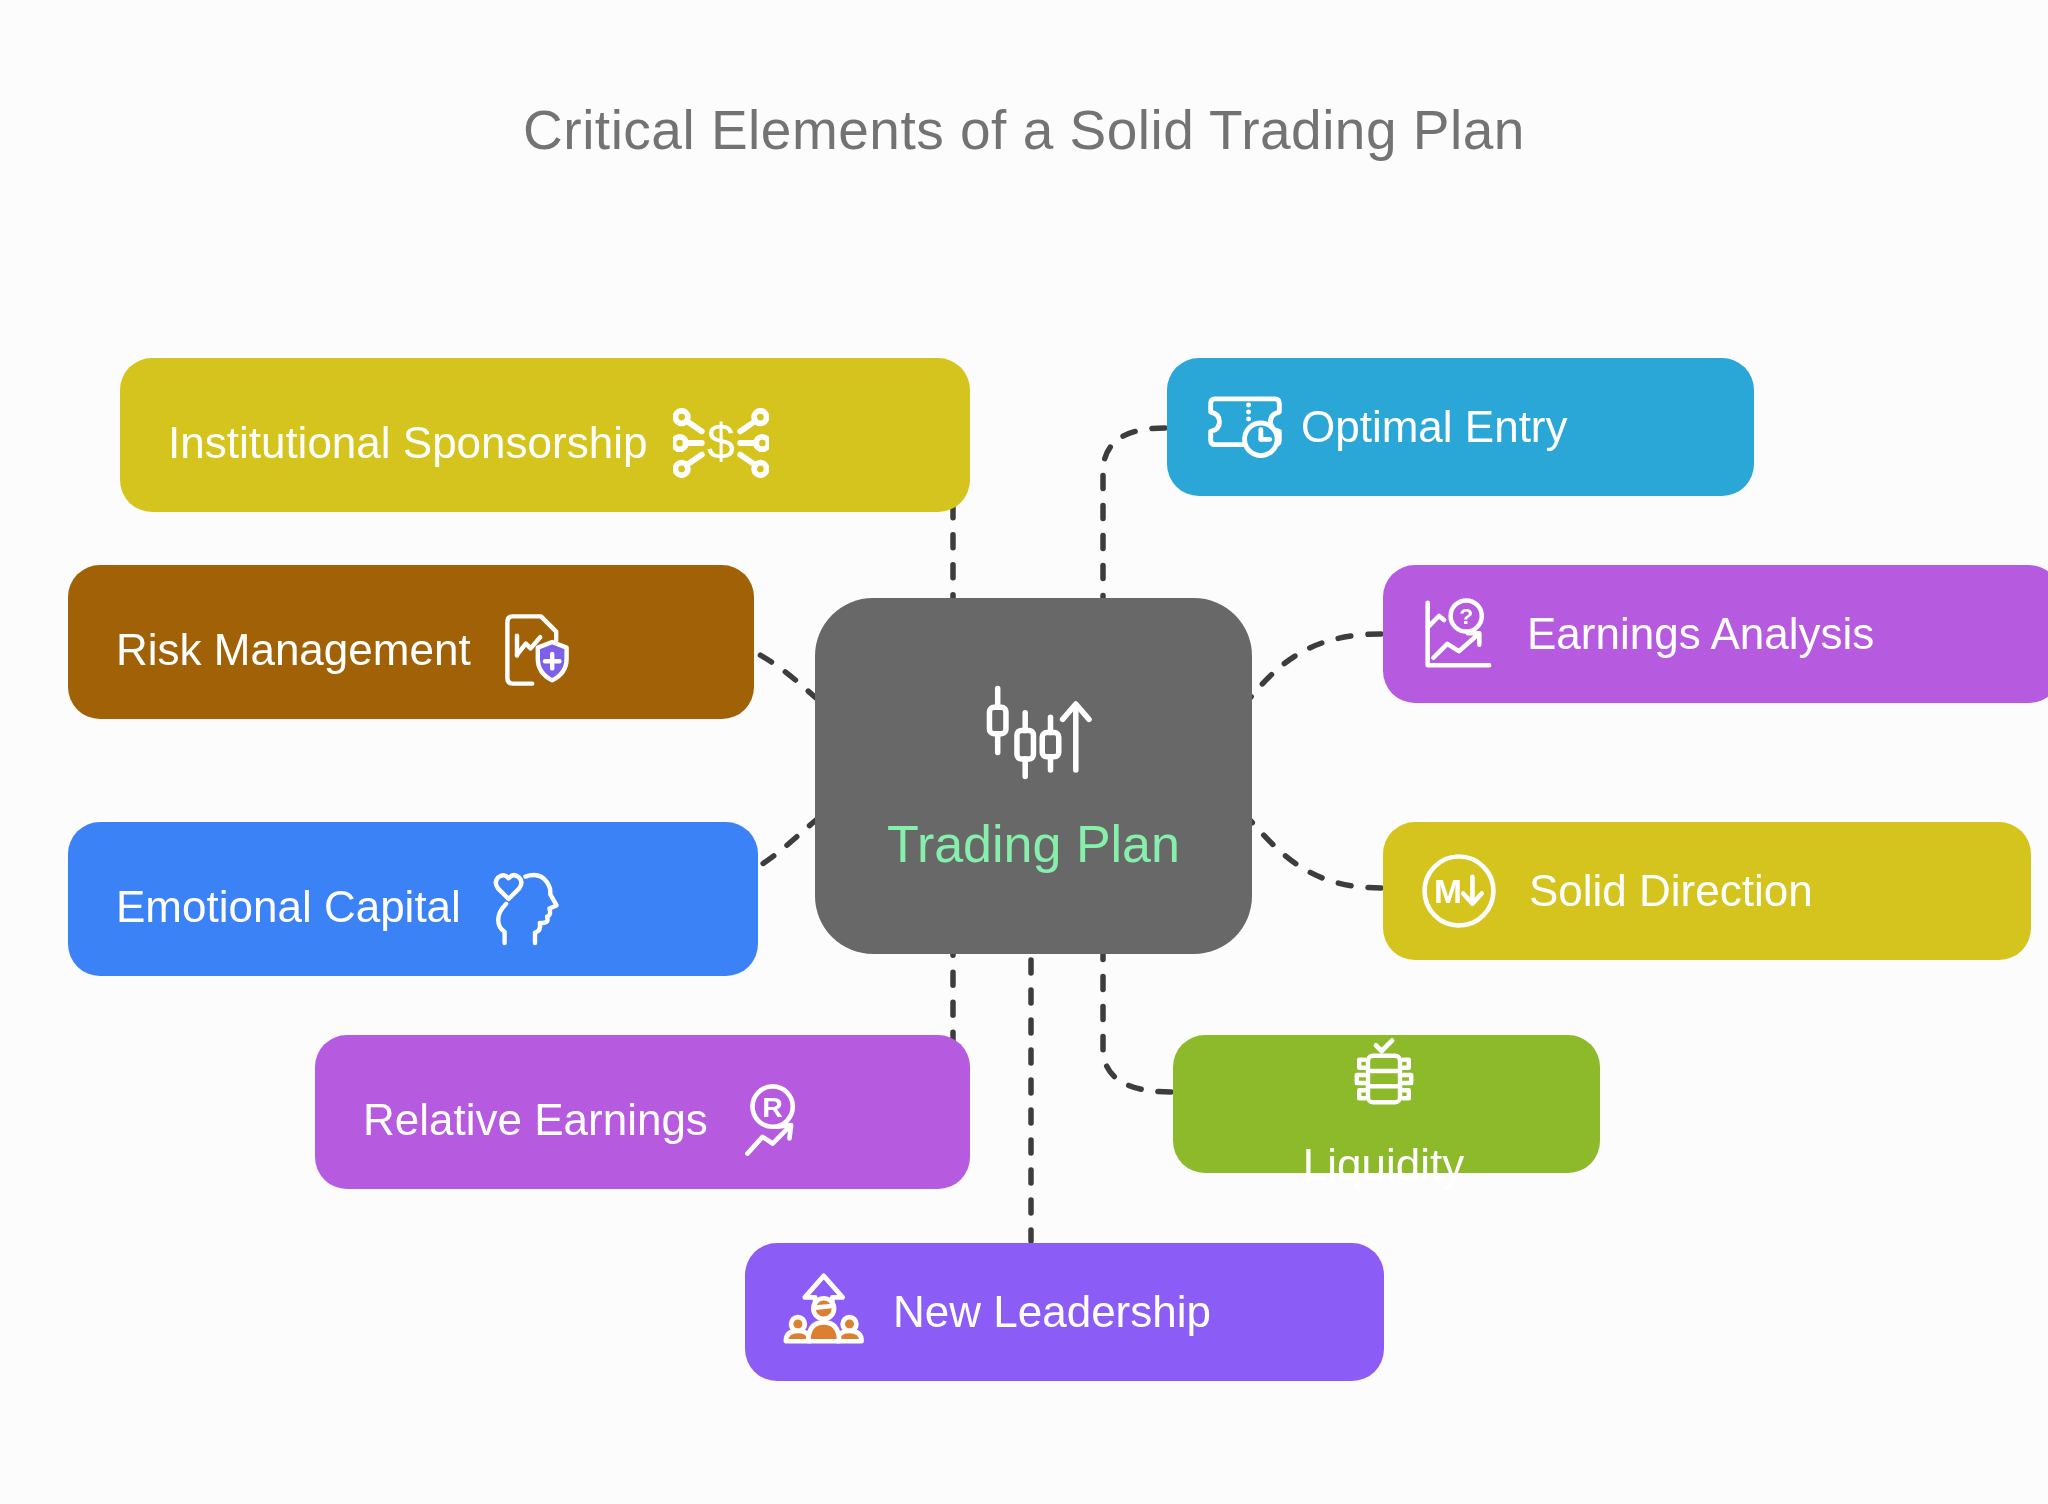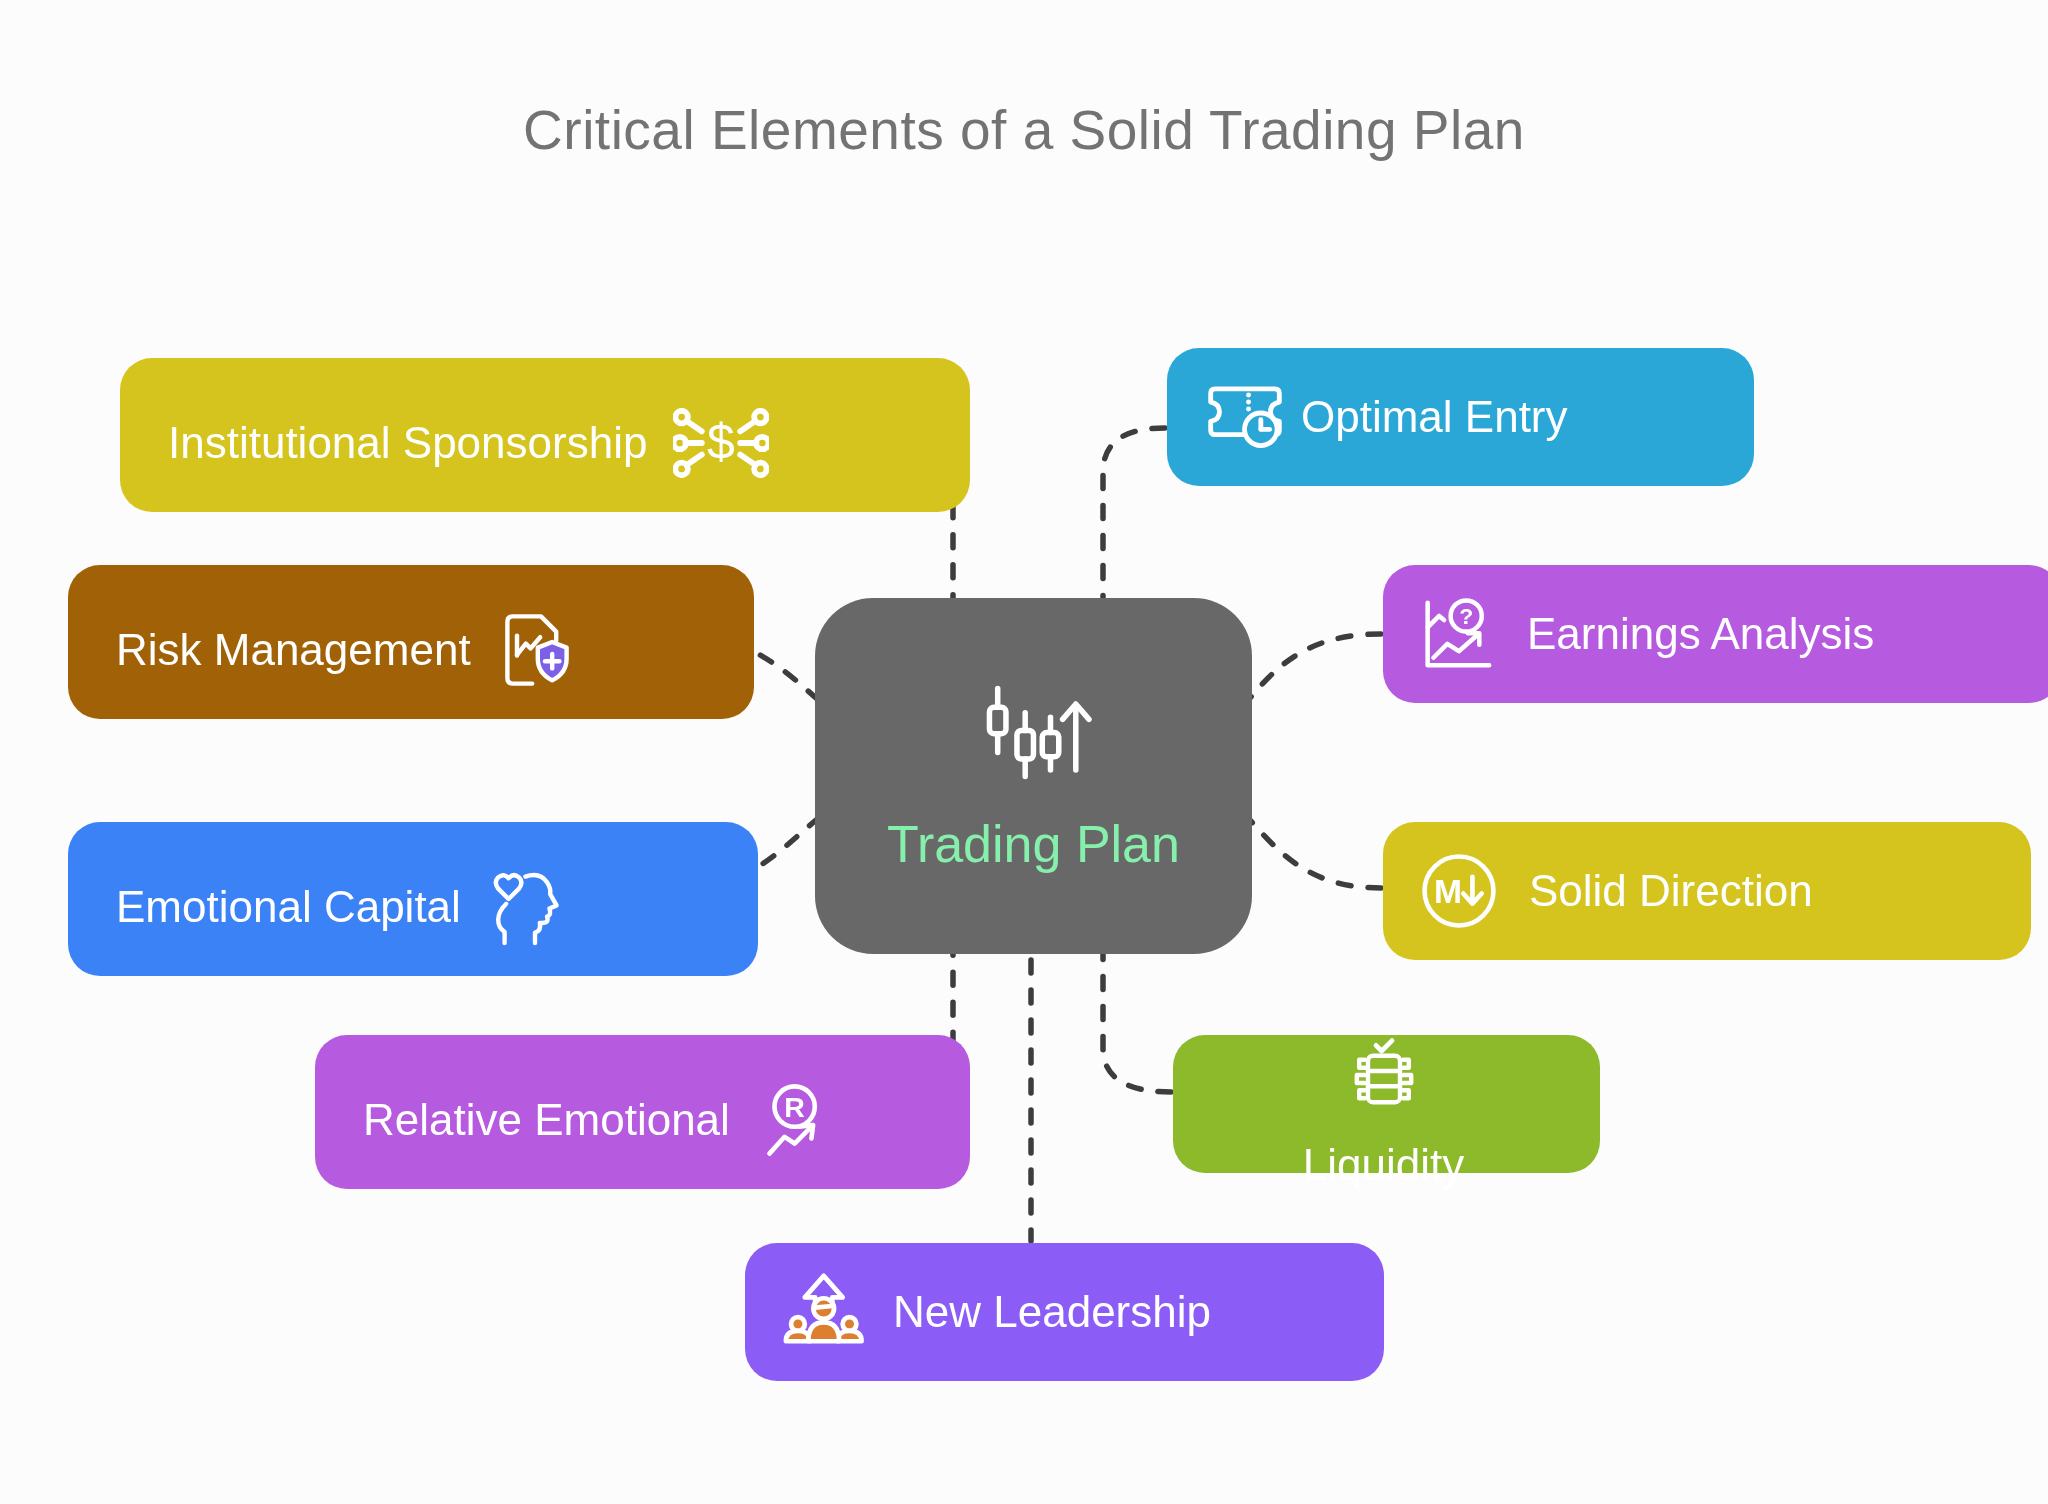--- a/index.html
+++ b/index.html
@@ -58,21 +58,21 @@
 
   
   .side-left{justify-content:flex-start;padding:16px 34px 0 48px;gap:26px;}
   
   .side-right{justify-content:flex-start;padding:0 40px 0 34px;gap:28px;}
 
   .n-institutional{--bg:#d5c41e;left:120px;top:358px;width:768px;}
   .n-risk        {--bg:#7d60e8;left:68px; top:565px;width:604px;}
   .n-emotional   {--bg:#3ebc80;left:68px; top:822px;width:608px;}
   .n-relative    {--bg:#b65ae0;left:315px;top:1035px;width:573px;}
-  .n-optimal     {--bg:#2ba7d7;left:1167px;top:348px;width:513px;gap:12px;}
+  .n-optimal     {--bg:#2ba7d7;left:1167px;top:358px;width:513px;gap:12px;}
   .n-earnings    {--bg:#b65ae0;left:1383px;top:565px;width:604px;}
   .n-market      {--bg:#d5c41e;left:1383px;top:822px;width:574px;}
   .n-liquidity   {--bg:#8cba2b;left:1173px;top:1035px;width:353px;}
   .n-leadership  {--bg:#dc7f30;left:745px;top:1243px;width:565px;}
 
   .center-node{
     --bg:#686868;
     position:absolute;z-index:1;
     left:815px;top:598px;width:437px;height:356px;
     border-radius:58px;
@@ -154,21 +154,21 @@
   <div class="node side-left n-emotional" style="background: #3b82f6; --bg: #3ebc80;">
     <span class="label">Emotional Capital</span>
     <svg class="icon" width="80" height="80" viewBox="0 0 100 100" stroke-width="5.5">
       <path d="M 27 40 L 14 27 Q 8 19 14 13 Q 21 7 27 14 Q 33 7 40 13 Q 46 19 40 27 Z"></path>
       <path d="M 24 46 Q 14 56 14 66 Q 14 76 22 81 L 22 95"></path>
       <path d="M 48 12 Q 66 6 75 19 Q 80 26 79 34 L 87 48 L 78 52 Q 81 60 75 62 Q 78 70 69 70 L 66 70 Q 68 80 60 82 L 60 95"></path>
     </svg>
   </div>
 
   <div class="node side-left n-relative" style="background: rgb(182, 90, 224); --bg: #b65ae0;">
-    <span class="label">Relative Emotional</span>
+    <span class="label">Relative Earnings</span>
     <svg class="icon" width="84" height="84" viewBox="0 0 100 100" stroke-width="5.5">
       <polyline points="16,90 34,70 46,78 66,58"></polyline>
       <polyline points="52,58 68,56 66,72"></polyline>
       <circle class="fillbg" cx="46" cy="34" r="24"></circle>
       <text x="46" y="46" text-anchor="middle" font-size="34" font-weight="bold">R</text>
     </svg>
   </div>
 
   <div class="node side-right n-optimal" style="background: rgb(43, 167, 215); --bg: #2ba7d7;">
     <svg class="icon" width="88" height="80" viewBox="0 0 100 88" stroke-width="5.5">

